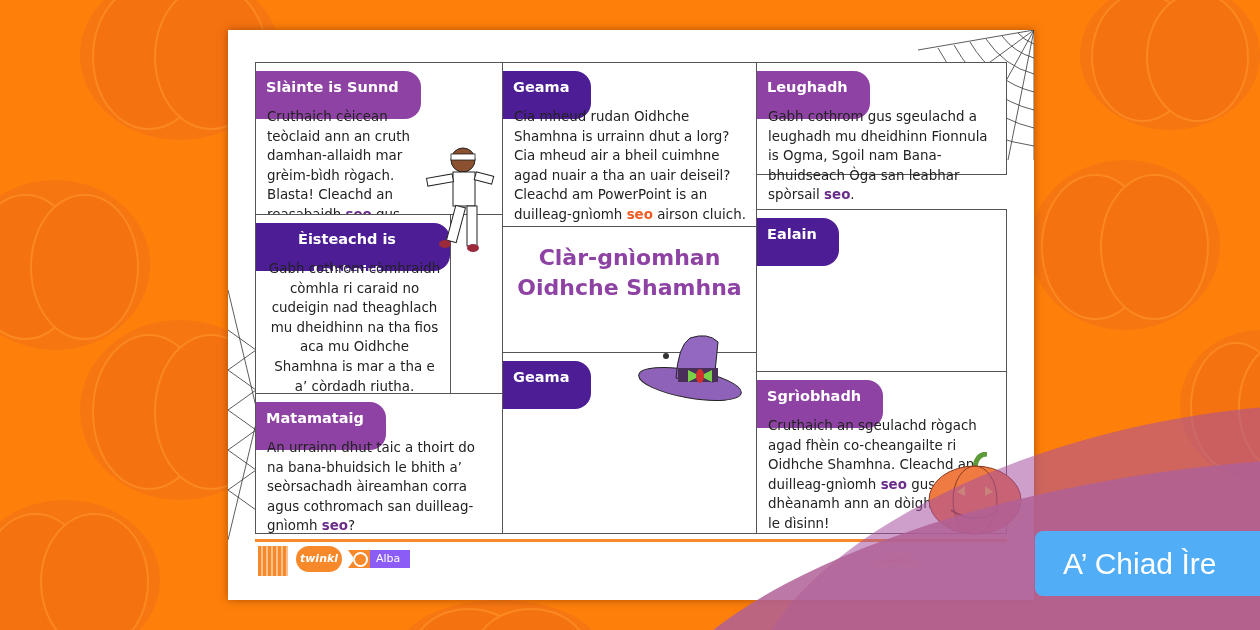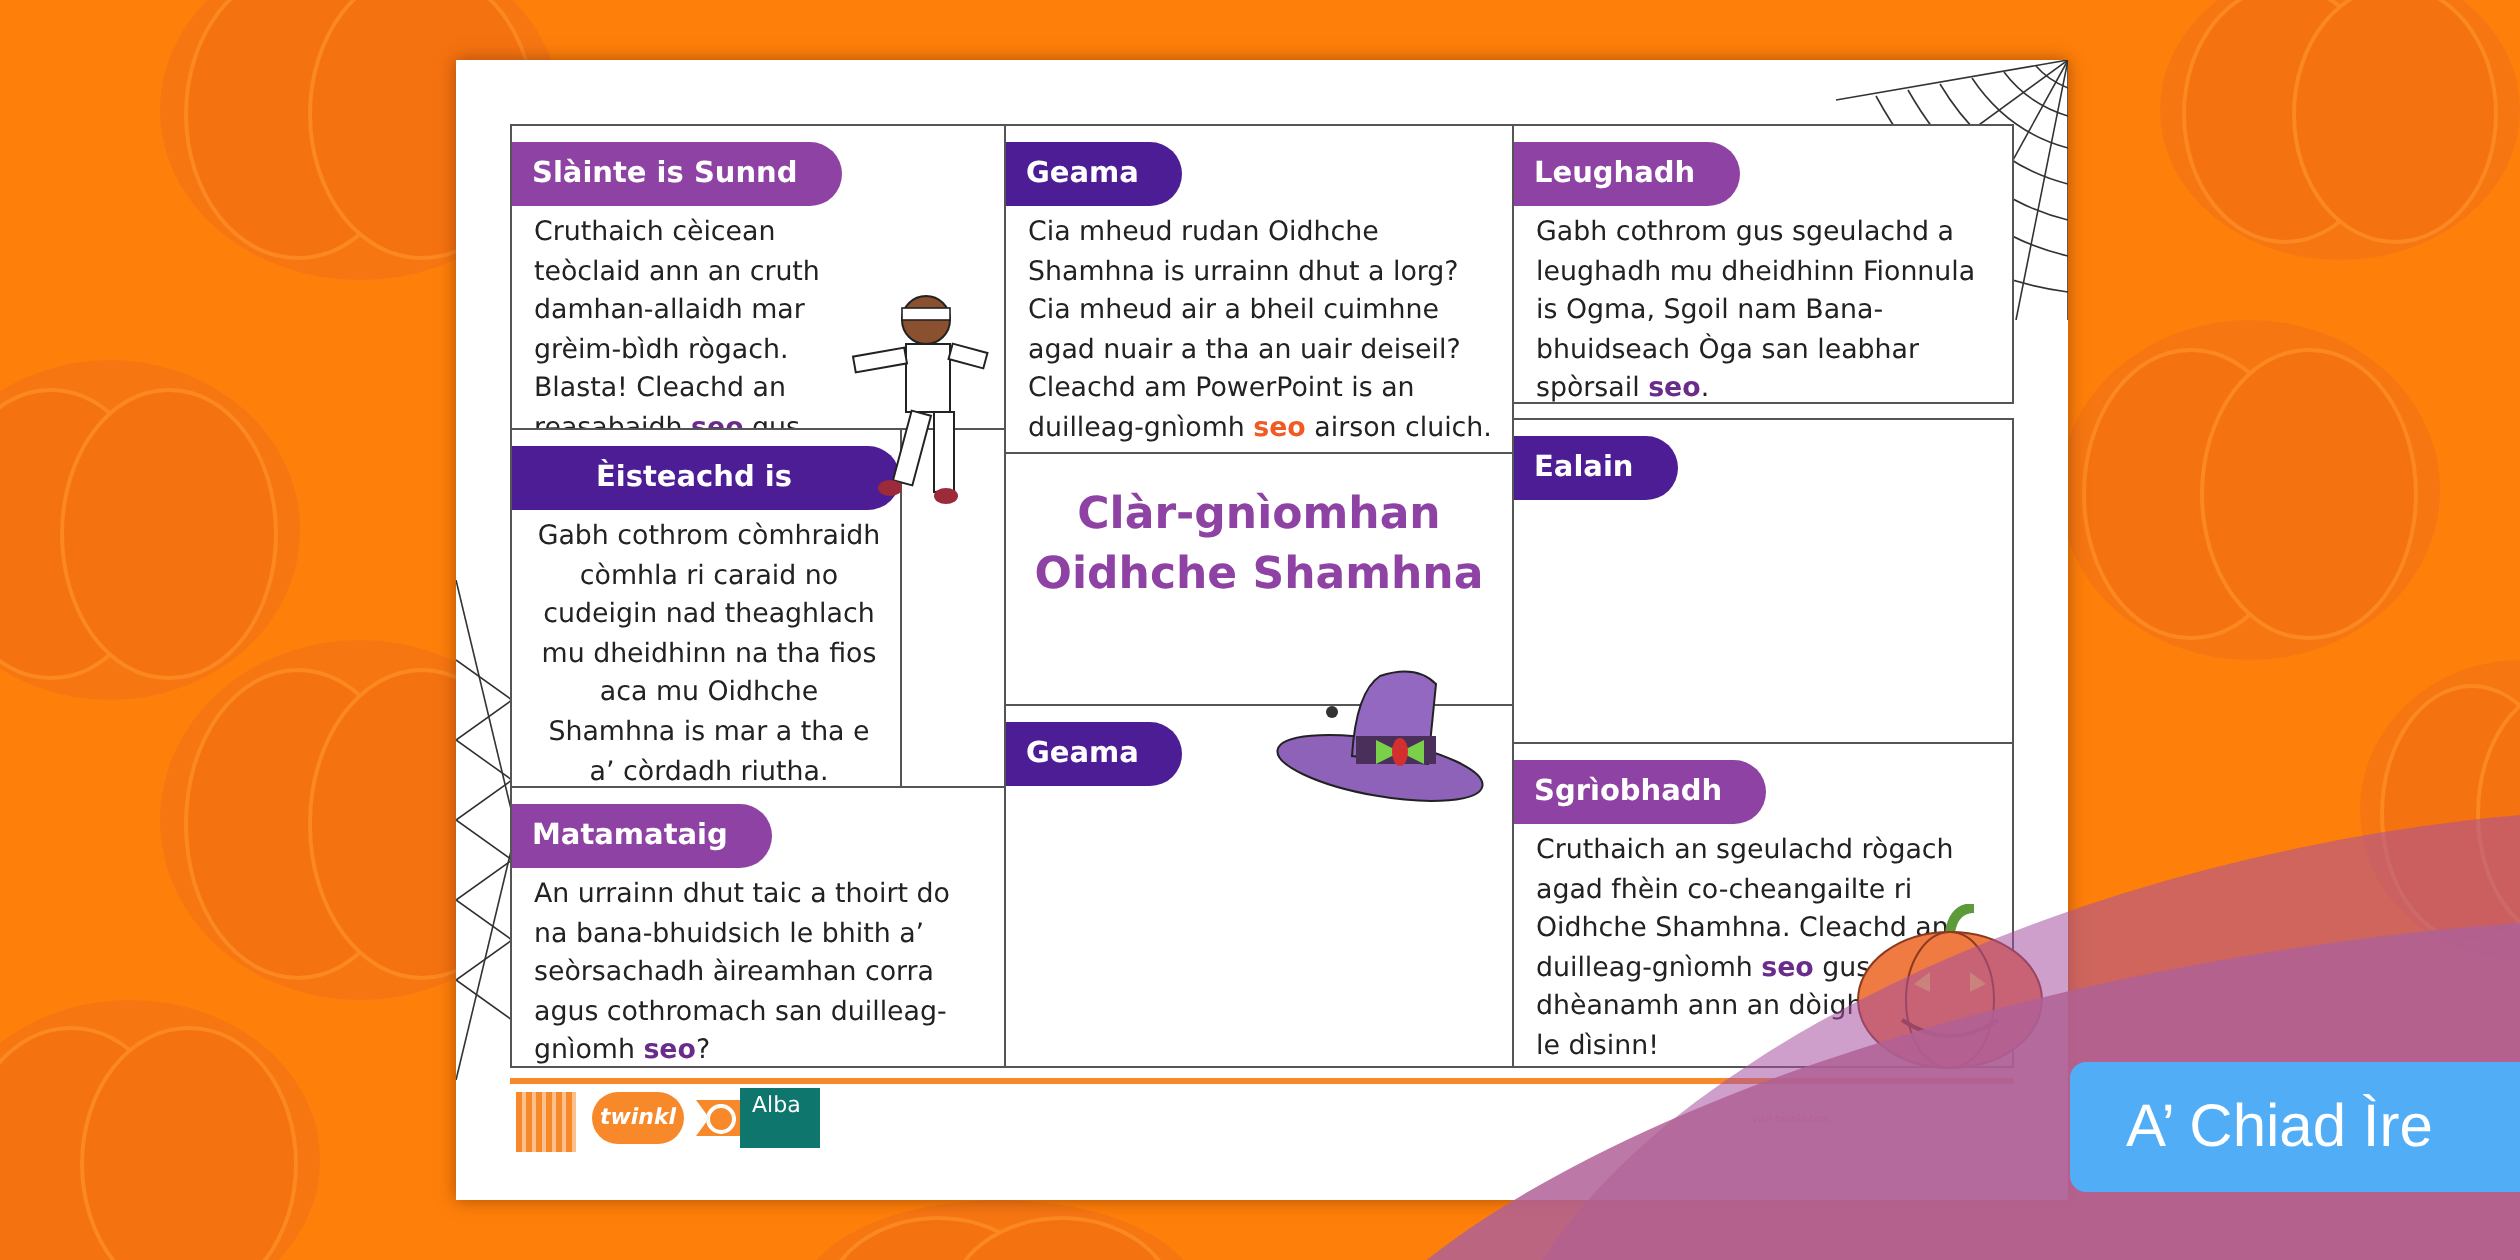--- a/index.html
+++ b/index.html
@@ -16,21 +16,21 @@
   .bg-pumpkin::before { left:6%; }
   .bg-pumpkin::after { right:6%; }
   .sheet {
     position:absolute; left:228px; top:30px; width:806px; height:570px;
     background:#fff; box-shadow:0 0 8px rgba(120,50,0,0.6);
   }
   .grid { position:absolute; left:27px; top:32px; width:752px; height:472px; }
   .cell { position:absolute; border:1.5px solid #555; background:#fff; box-sizing:border-box; }
   .tag {
     position:absolute; left:0; top:8px; height:32px; line-height:32px;
-    padding:0 22px 0 10px; color:#fff; font-weight:bold; font-size:14.5px;
+    padding:0 22px 16px 10px; color:#fff; font-weight:bold; font-size:14.5px;
     border-radius:0 16px 16px 0;
     font-family:"DejaVu Sans", sans-serif;
   }
   .tag.purple { background:#8e42a3; }
   .tag.orange { background:#4c1d95; }
   .txt {
     position:absolute; left:11px; right:8px; top:44px;
     font-size:13.4px; line-height:19.6px; color:#222;
     font-family:"DejaVu Sans", sans-serif;
   }
@@ -41,21 +41,21 @@
     color:#8e42a3; font-weight:bold; font-size:22px; line-height:30px;
   }
   .footer-line { position:absolute; left:27px; top:509px; width:752px; height:3px; background:#f7892a; }
   .qr { position:absolute; left:30px; top:516px; width:30px; height:30px; background:#f7a15a;
     background-image:repeating-linear-gradient(90deg,#f7892a 0 3px,#fbc08c 3px 5px),repeating-linear-gradient(0deg,rgba(255,255,255,0.4) 0 3px,transparent 3px 6px); }
   .twinkl { position:absolute; left:68px; top:516px; width:46px; height:26px; background:#f7892a; border-radius:14px;
     color:#fff; font-weight:bold; font-style:italic; font-size:11px; line-height:26px; text-align:center; }
   .alba { position:absolute; left:120px; top:520px; height:18px; display:flex; align-items:center; }
   .alba-icon { width:22px; height:18px; background:#f7892a; clip-path:polygon(0 0,100% 0,100% 100%,0 100%,30% 50%); position:relative; }
   .alba-icon::after { content:""; position:absolute; left:5px; top:2px; width:11px; height:11px; border:2px solid #fff; border-radius:50%; }
-  .alba-label { background:#0f766e; color:#fff; font-size:11px; padding:0 10px 12px 6px; height:18px; line-height:18px; }
+  .alba-label { background:#8b5cf6; color:#fff; font-size:11px; padding:0 10px 0 6px; height:18px; line-height:18px; }
   .wave1 { position:absolute; left:740px; top:420px; width:900px; height:420px; border-radius:50%; background:rgba(168,80,160,0.55); transform:rotate(-12deg); }
   .wave2 { position:absolute; left:640px; top:470px; width:1100px; height:400px; border-radius:50%; background:rgba(176,96,150,0.85); transform:rotate(-8deg); }
   .level-badge {
     position:absolute; left:1035px; top:531px; width:230px; height:65px;
     background:#52adf7; border-radius:8px 0 0 8px; color:#fff;
     font-size:30px; line-height:65px; padding-left:28px; box-sizing:border-box;
     font-family:"Liberation Sans", sans-serif;
   }
   .web { position:absolute; }
 </style>
@@ -134,21 +134,21 @@
     <div class="cell" style="left:247px;top:164px;width:255px;height:127px;">
       <div class="title">
         <div>Clàr-gnìomhan</div>
         <div>Oidhche Shamhna</div>
       </div>
     </div>
     <div class="cell" style="left:247px;top:290px;width:255px;height:182px;">
       <div class="tag orange">Geama</div>
     </div>
 
-    <div class="cell" style="left:501px;top:0;width:251px;height:140px;">
+    <div class="cell" style="left:501px;top:0;width:251px;height:113px;">
       <div class="tag purple">Leughadh</div>
       <div class="txt">
         <span>Gabh cothrom gus sgeulachd a leughadh mu dheidhinn Fionnula is Ogma, Sgoil nam Bana-bhuidseach Òga san leabhar spòrsail</span>
         <span class="seo-p">seo</span><span>.</span>
       </div>
     </div>
     <div class="cell" style="left:501px;top:147px;width:251px;height:163px;">
       <div class="tag orange">Ealain</div>
     </div>
     <div class="cell" style="left:501px;top:309px;width:251px;height:163px;">

